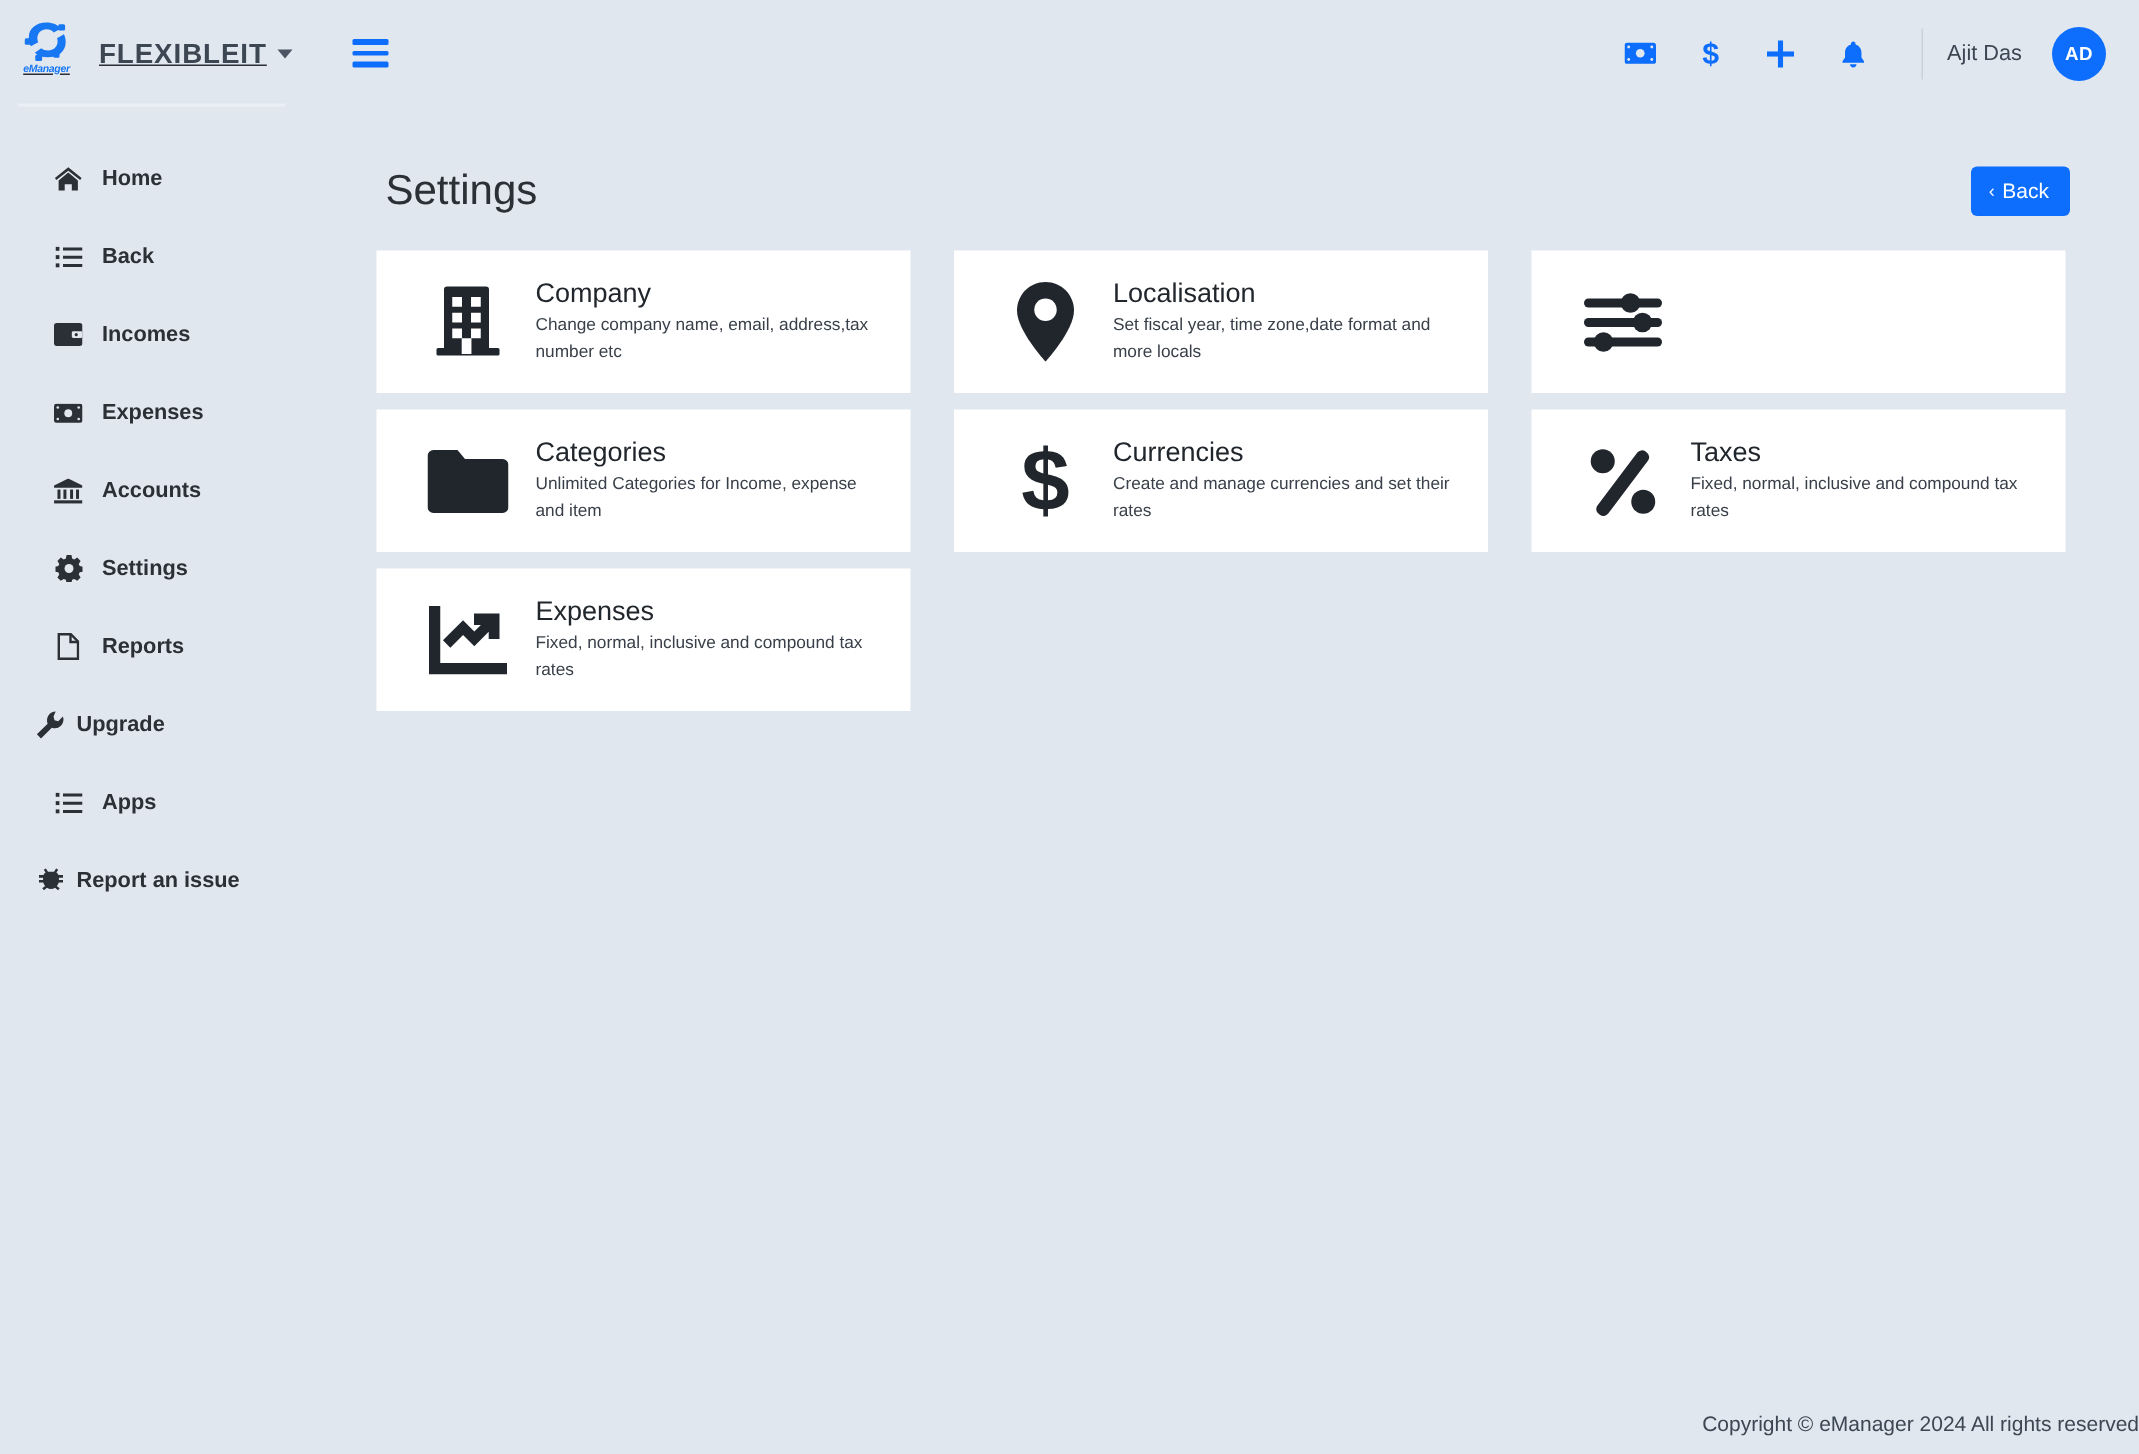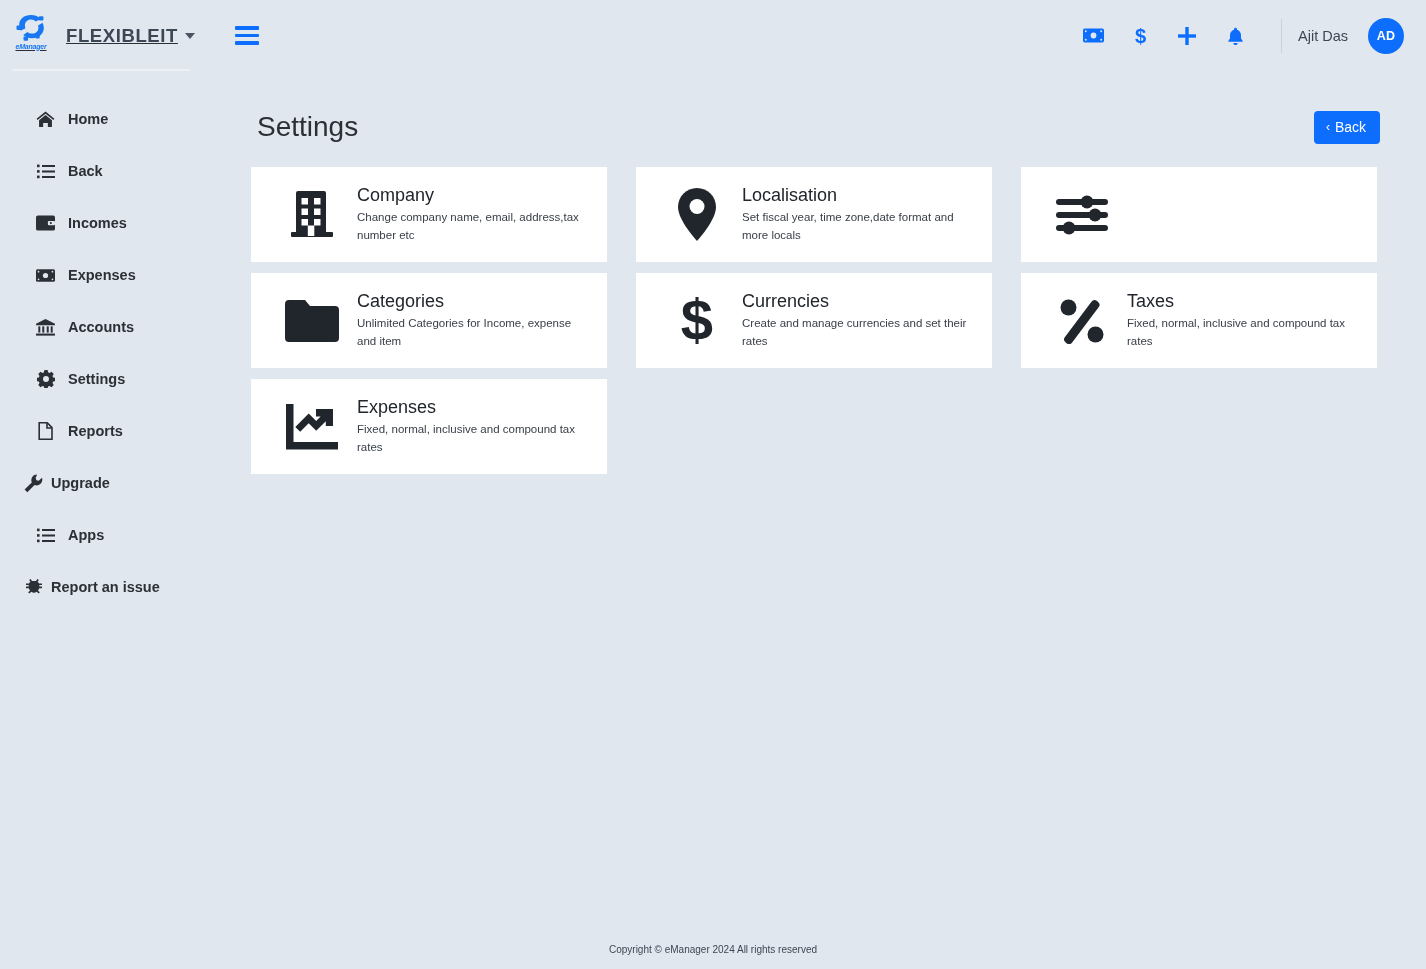--- a/index.html
+++ b/index.html
@@ -130,22 +130,22 @@
   }
   .card-text { flex: 1 1 auto; padding-left: 4px; }
   .card-title { font-size: 18px; color: #21262c; line-height: 1.25; }
   .card-desc {
     font-size: 11.5px; color: #3a4049; line-height: 1.55; margin-top: 3px;
   }
 
   .footer {
     position: absolute; left: 0; bottom: 0;
     width: 1426px; height: 40px;
-    display: flex; align-items: center; justify-content: center;
-    font-size: 10px; color: #3d4753;
+    display: flex; align-items: center; justify-content: flex-end;
+    font-size: 14px; color: #3d4753;
   }
 </style>
 </head>
 <body>
 
 <div class="topbar">
 
   <div class="brand-block">
     <div class="logo-mark">
       <svg width="34" height="32" viewBox="0 0 34 32" aria-hidden="true">

